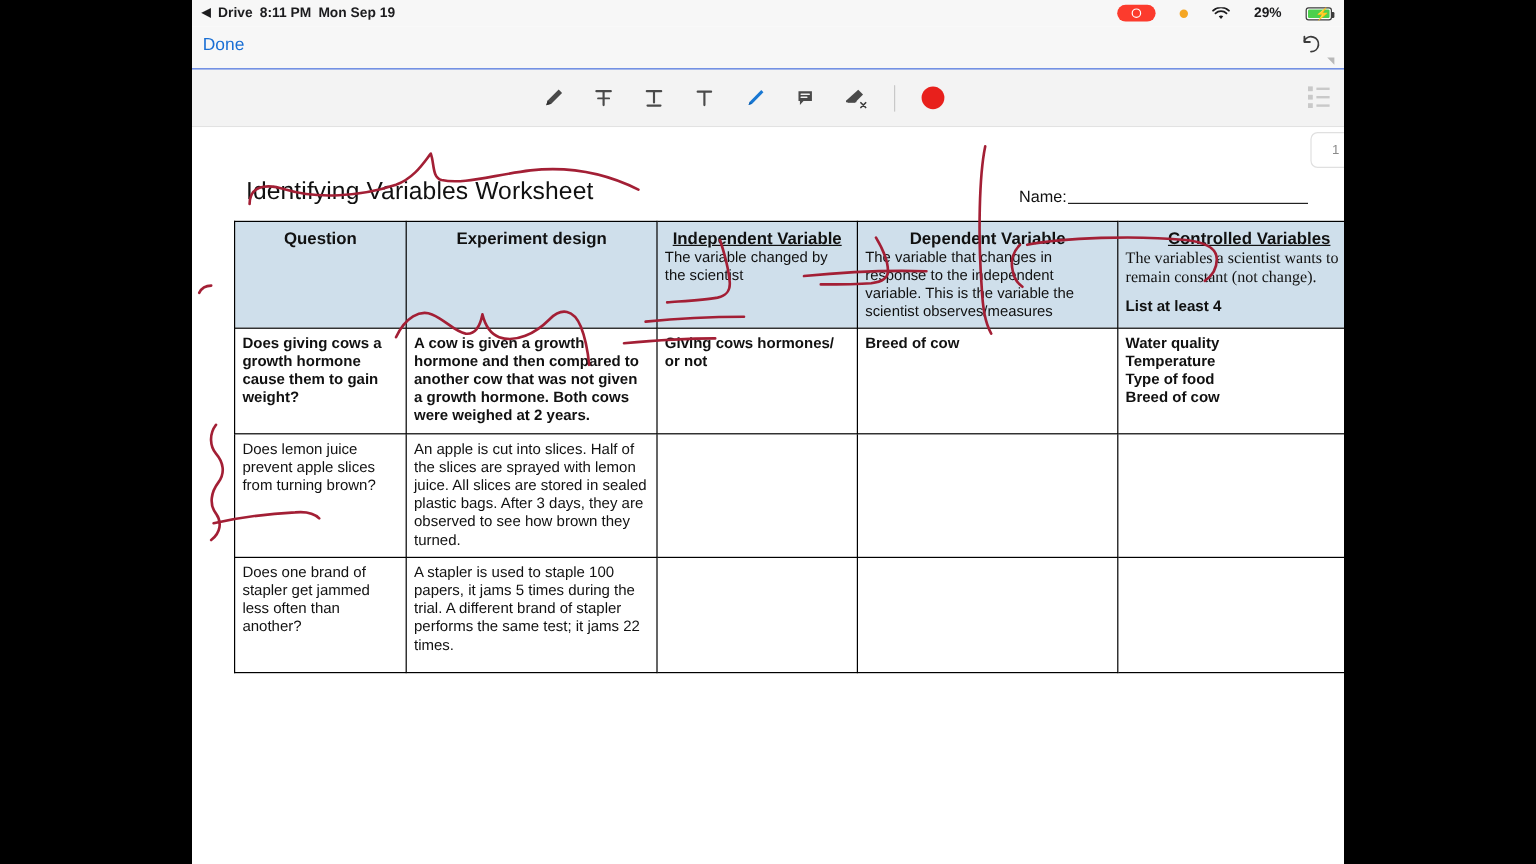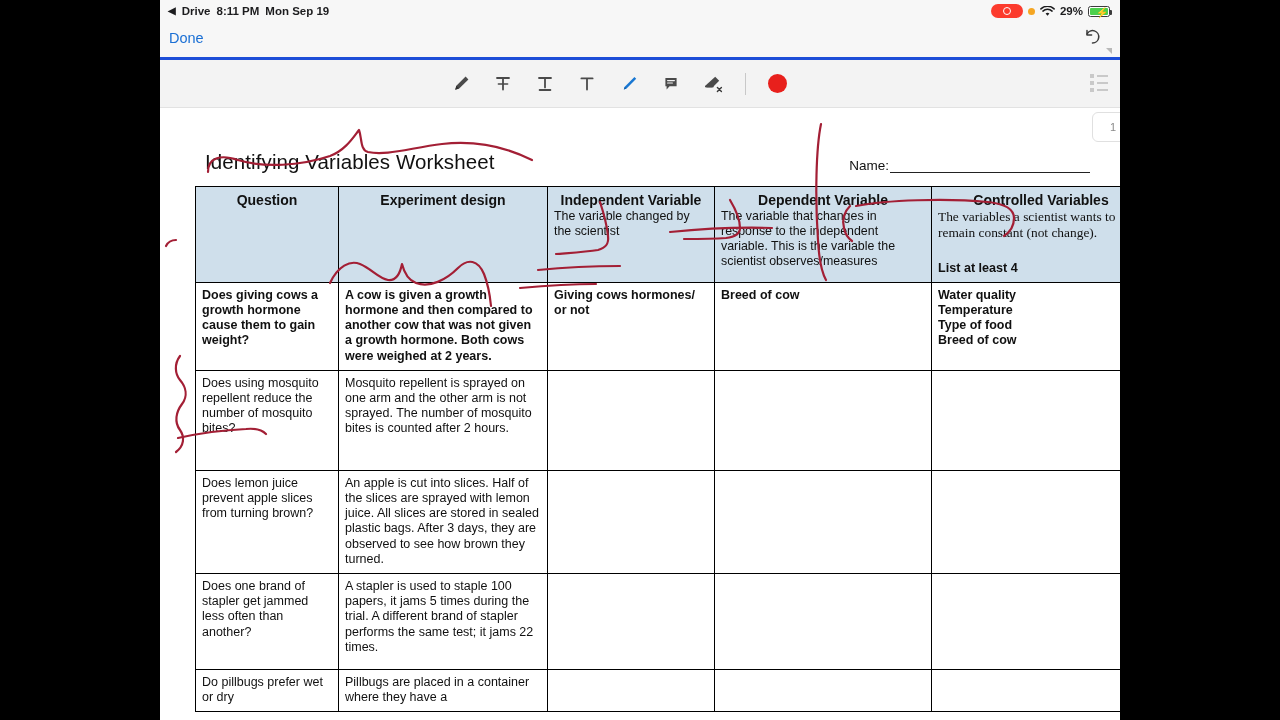--- a/index.html
+++ b/index.html
@@ -5,32 +5,32 @@
   html,body{margin:0;padding:0;background:#000;}
   body{width:1280px;height:720px;overflow:hidden;font-family:"Liberation Sans",sans-serif;}
   .screen{position:relative;width:1280px;height:720px;background:#000;}
   .device{position:absolute;left:160px;top:0;width:960px;height:720px;background:#fff;overflow:hidden;}
 
   
   .statusbar{position:relative;height:22px;background:#f7f7f7;display:flex;align-items:center;
              font-size:11.5px;color:#1c1c1e;font-weight:600;}
   .sb-left{display:flex;align-items:center;gap:6px;padding-left:8px;}
   .back-caret{font-size:10px;line-height:1;}
-  .sb-right{position:absolute;right:10px;top:0;height:22px;display:flex;align-items:center;gap:5px;}
+  .sb-right{position:absolute;right:10px;top:0;height:22px;display:flex;align-items:center;gap:20px;}
   .rec-pill{width:32px;height:14px;border-radius:7px;background:#fc3b2d;display:flex;align-items:center;justify-content:center;}
   .rec-ring{width:8px;height:8px;border-radius:50%;border:1.6px solid #fff;box-sizing:border-box;}
   .orange-dot{width:7px;height:7px;border-radius:50%;background:#f5a623;}
   .wifi svg{display:block;}
   .batt{position:relative;width:22px;height:11px;border:1.2px solid #3c3c3c;border-radius:2.5px;box-sizing:border-box;background:#fff;}
   .batt-fill{position:absolute;left:1px;top:1px;bottom:1px;width:18px;background:#4cd04c;border-radius:1px;}
   .batt-cap{position:absolute;right:-3px;top:3px;width:2px;height:5px;background:#3c3c3c;border-radius:0 1px 1px 0;}
   .bolt{position:absolute;left:7px;top:0px;font-size:10px;line-height:11px;color:#111;}
 
   
-  .navbar{position:relative;height:35px;background:#f7f7f7;border-bottom:3px solid #1d4ed8;}
+  .navbar{position:relative;height:35px;background:#f7f7f7;border-bottom:1px solid #1d4ed8;}
   .done{position:absolute;left:9px;top:8px;font-size:14.5px;color:#1a6fd4;}
   .undo{position:absolute;right:18px;top:6px;color:#3c3c3c;}
   .navcorner{position:absolute;right:8px;top:26px;width:0;height:0;border-left:6px solid transparent;border-top:6px solid #b9b9b9;}
 
   
   .toolbar{position:relative;height:47px;background:#f3f3f3;border-bottom:1px solid #e2e2e2;}
   .tools{position:absolute;left:0;right:0;top:0;height:47px;display:flex;align-items:center;justify-content:center;gap:20px;}
   .tool{width:22px;height:26px;display:flex;align-items:center;justify-content:center;color:#4a4a4a;}
   .divider{width:1px;height:22px;background:#c8c8c8;margin:0 1px;}
   .swatch{width:19px;height:19px;border-radius:50%;background:#e8201c;}
@@ -43,29 +43,29 @@
 
   
   .page{position:relative;background:#fff;height:638px;}
   .pagebadge{position:absolute;right:-14px;top:4px;width:40px;height:28px;background:#fff;
              border:1px solid #e0e0e0;border-radius:6px;display:flex;align-items:center;
              justify-content:center;font-size:11px;color:#8a8a8a;}
 
   .sheet{position:absolute;left:30px;top:20px;width:900px;}
   .titlerow{position:relative;height:58px;}
   .wstitle{position:absolute;left:15px;top:22px;font-size:20.5px;color:#111;letter-spacing:.1px;}
-  .namefield{position:absolute;right:0;top:30px;font-size:13.5px;color:#111;display:flex;align-items:center;}
+  .namefield{position:absolute;right:0;top:30px;font-size:13.5px;color:#111;display:flex;align-items:flex-start;}
   .nameline{display:inline-block;width:200px;border-bottom:1.4px solid #222;height:13px;margin-left:1px;}
 
   table.ws{border-collapse:collapse;width:890px;table-layout:fixed;margin-left:5px;}
   table.ws td{border:1.3px solid #000;vertical-align:top;padding:5px 6px 6px 6px;font-size:12.5px;line-height:15.2px;color:#111;}
   thead td{background:#cfdfeb;}
   .c1{width:130px;} .c2{width:196px;margin-left:23px;} .c3{width:154px;} .c4{width:204px;} .c5{width:206px;}
   .hd{font-weight:bold;font-size:14px;line-height:16.5px;text-align:center;}
-  .hd-u{}
+  .hd-u{text-decoration:underline;}
   .hsub{font-size:12.4px;line-height:15px;font-weight:normal;}
   .serif{font-family:"Liberation Serif",serif;font-size:13.4px;line-height:16px;}
   .bold-sm{font-weight:bold;font-size:12.6px;}
   .r1{height:86px;font-weight:bold;} .r2{height:100px;} .r3{height:100px;} .r4{height:96px;} .r5{height:40px;}
   .clipped{overflow:hidden;}
 
   
   .ink{position:absolute;left:0;top:0;width:960px;height:720px;pointer-events:none;}
 </style>
 </head>
@@ -223,59 +223,45 @@
               <div class="hd hd-u">Independent Variable</div>
               <div class="hsub"> The variable changed by the scientist</div>
             </td>
             <td class="c4">
               <div class="hd">Dependent Variable</div>
               <div class="hsub">The variable that changes in response to the independent variable.  This is the variable the scientist observes/measures</div>
             </td>
             <td class="c5">
               <div class="hd hd-u">Controlled Variables</div>
               <div class="serif">The variables a scientist wants to remain constant (not change).</div>
-              <div class="bold-sm" style="margin-top:20px">List at least 4</div>
+              <div class="bold-sm" style="margin-top:9px">List at least 4</div>
             </td>
           </tr>
         </thead>
         <tbody>
           <tr class="r1">
             <td class="c1">Does giving cows a growth hormone cause them to gain weight?</td>
             <td class="c2">A cow is given a growth hormone and then compared to another cow that was not given a growth hormone.  Both cows were weighed at 2 years.</td>
             <td class="c3">Giving cows hormones/ or not</td>
             <td class="c4">Breed of cow</td>
             <td class="c5" style="white-space:pre-line">Water quality
 Temperature
 Type of food
 Breed of cow</td>
           </tr>
-          <tr class="r2">
-            <td class="c1">Does using mosquito repellent reduce the number of mosquito bites?</td>
-            <td class="c2">Mosquito repellent is sprayed on one arm and the other arm is not sprayed.  The number of mosquito bites is counted after 2 hours.</td>
-            <td class="c3"></td>
-            <td class="c4"></td>
-            <td class="c5"></td>
-          </tr>
           <tr class="r3">
             <td class="c1">Does lemon juice prevent apple slices from turning brown?</td>
             <td class="c2">An apple is cut into slices. Half of the slices are sprayed with lemon juice. All slices are stored in sealed plastic bags. After 3 days, they are observed to see how brown they turned.</td>
             <td class="c3"></td>
             <td class="c4"></td>
             <td class="c5"></td>
           </tr>
           <tr class="r4">
             <td class="c1">Does one brand of stapler get jammed less often than another?</td>
             <td class="c2">A stapler is used to staple 100 papers, it jams 5 times during the trial. A different brand of stapler performs the same test; it jams 22 times.</td>
-            <td class="c3"></td>
-            <td class="c4"></td>
-            <td class="c5"></td>
-          </tr>
-          <tr class="r5 clipped">
-            <td class="c1">Do pillbugs prefer wet or dry</td>
-            <td class="c2">Pillbugs are placed in a container where they have a</td>
             <td class="c3"></td>
             <td class="c4"></td>
             <td class="c5"></td>
           </tr>
         </tbody>
       </table>
     </div>
 
     <svg class="ink" viewBox="0 0 960 720">
       <g fill="none" stroke="#a31f35" stroke-width="2.2" stroke-linecap="round" stroke-linejoin="round">

